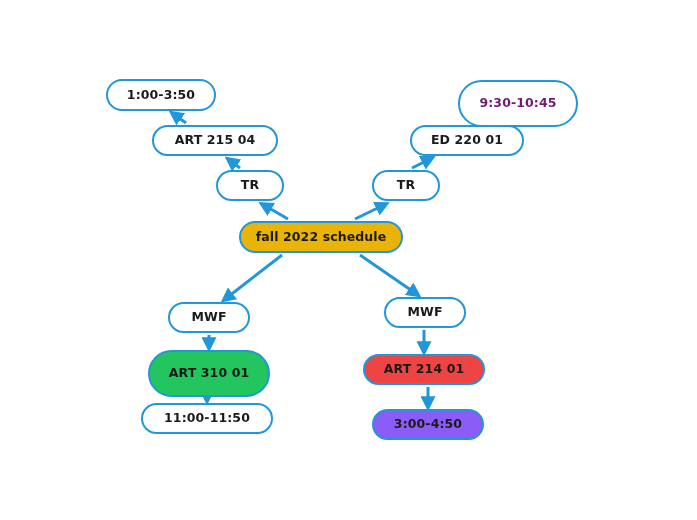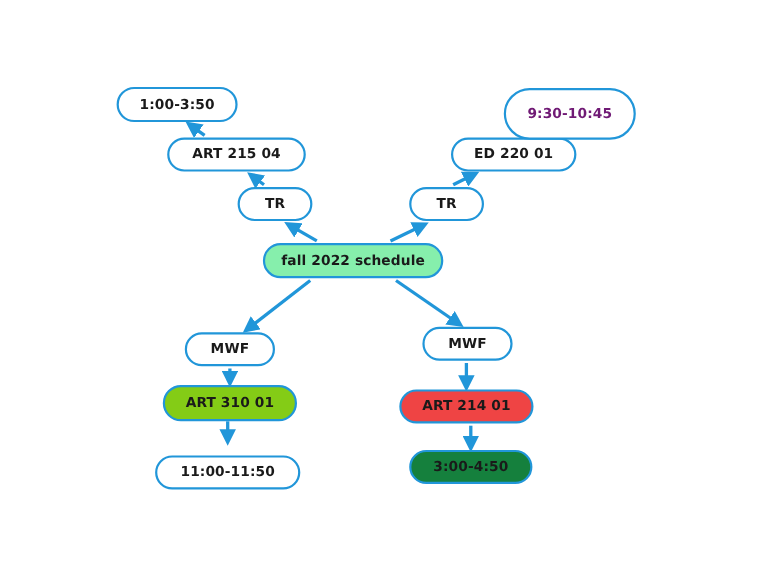--- a/index.html
+++ b/index.html
@@ -71,21 +71,21 @@
         <line x1="282" y1="255" x2="224" y2="300" stroke="#2196d9" stroke-width="3" stroke-linecap="butt" marker-end="url(#arrowhead)"></line>
         <line x1="209" y1="335" x2="209" y2="348" stroke="#2196d9" stroke-width="3" stroke-linecap="butt" marker-end="url(#arrowhead)"></line>
         <line x1="207" y1="383" x2="207" y2="401" stroke="#2196d9" stroke-width="3" stroke-linecap="butt" marker-end="url(#arrowhead)"></line>
         <line x1="360" y1="255" x2="418" y2="295" stroke="#2196d9" stroke-width="3" stroke-linecap="butt" marker-end="url(#arrowhead)"></line>
         <line x1="424" y1="330" x2="424" y2="352" stroke="#2196d9" stroke-width="3" stroke-linecap="butt" marker-end="url(#arrowhead)"></line>
         <line x1="428" y1="387" x2="428" y2="407" stroke="#2196d9" stroke-width="3" stroke-linecap="butt" marker-end="url(#arrowhead)"></line>
       </g>
   </svg>
 
   <div id="nodes">
-      <div class="node" style="left: 239px; top: 221px; width: 164px; height: 32px; border-color: rgb(33, 150, 217); background: #86efac; color: rgb(26, 26, 26);">
+      <div class="node" style="left: 239px; top: 221px; width: 164px; height: 32px; border-color: rgb(33, 150, 217); background: #eab308; color: rgb(26, 26, 26);">
         <span class="node-label">fall 2022 schedule</span>
       </div>
       <div class="node" style="left: 216px; top: 170px; width: 68px; height: 31px; border-color: rgb(33, 150, 217); background: rgb(255, 255, 255); color: rgb(26, 26, 26);">
         <span class="node-label">TR</span>
       </div>
       <div class="node" style="left: 152px; top: 125px; width: 126px; height: 31px; border-color: rgb(33, 150, 217); background: rgb(255, 255, 255); color: rgb(26, 26, 26);">
         <span class="node-label">ART 215 04</span>
       </div>
       <div class="node" style="left: 106px; top: 79px; width: 110px; height: 32px; border-color: rgb(33, 150, 217); background: rgb(255, 255, 255); color: rgb(26, 26, 26);">
         <span class="node-label">1:00-3:50</span>
@@ -95,30 +95,30 @@
       </div>
       <div class="node" style="left: 410px; top: 125px; width: 114px; height: 31px; border-color: rgb(33, 150, 217); background: rgb(255, 255, 255); color: rgb(26, 26, 26);">
         <span class="node-label">ED 220 01</span>
       </div>
       <div class="node" style="left: 458px; top: 80px; width: 120px; height: 47px; border-color: rgb(33, 150, 217); background: rgb(255, 255, 255); color: #701a75;">
         <span class="node-label">9:30-10:45</span>
       </div>
       <div class="node" style="left: 168px; top: 302px; width: 82px; height: 31px; border-color: rgb(33, 150, 217); background: rgb(255, 255, 255); color: rgb(26, 26, 26);">
         <span class="node-label">MWF</span>
       </div>
-      <div class="node" style="left: 148px; top: 350px; width: 122px; height: 33px; border-color: rgb(33, 150, 217); background: #84cc16; color: rgb(26, 26, 26);">
+      <div class="node" style="left: 148px; top: 350px; width: 122px; height: 47px; border-color: rgb(33, 150, 217); background: #22c55e; color: rgb(26, 26, 26);">
         <span class="node-label">ART 310 01</span>
       </div>
-      <div class="node" style="left: 141px; top: 403px; width: 132px; height: 31px; border-color: rgb(33, 150, 217); background: rgb(255, 255, 255); color: rgb(26, 26, 26); margin-top: 11px;">
+      <div class="node" style="left: 141px; top: 403px; width: 132px; height: 31px; border-color: rgb(33, 150, 217); background: rgb(255, 255, 255); color: rgb(26, 26, 26);">
         <span class="node-label">11:00-11:50</span>
       </div>
       <div class="node" style="left: 384px; top: 297px; width: 82px; height: 31px; border-color: rgb(33, 150, 217); background: rgb(255, 255, 255); color: rgb(26, 26, 26);">
         <span class="node-label">MWF</span>
       </div>
       <div class="node" style="left: 363px; top: 354px; width: 122px; height: 31px; border-color: rgb(33, 150, 217); background: #ef4444; color: rgb(26, 26, 26);">
         <span class="node-label">ART 214 01</span>
       </div>
-      <div class="node" style="left: 372px; top: 409px; width: 112px; height: 31px; border-color: rgb(33, 150, 217); background: #15803d; color: rgb(26, 26, 26);">
+      <div class="node" style="left: 372px; top: 409px; width: 112px; height: 31px; border-color: rgb(33, 150, 217); background: #8b5cf6; color: rgb(26, 26, 26);">
         <span class="node-label">3:00-4:50</span>
       </div>
     </div>
 
 </div>
 
 </body></html>

